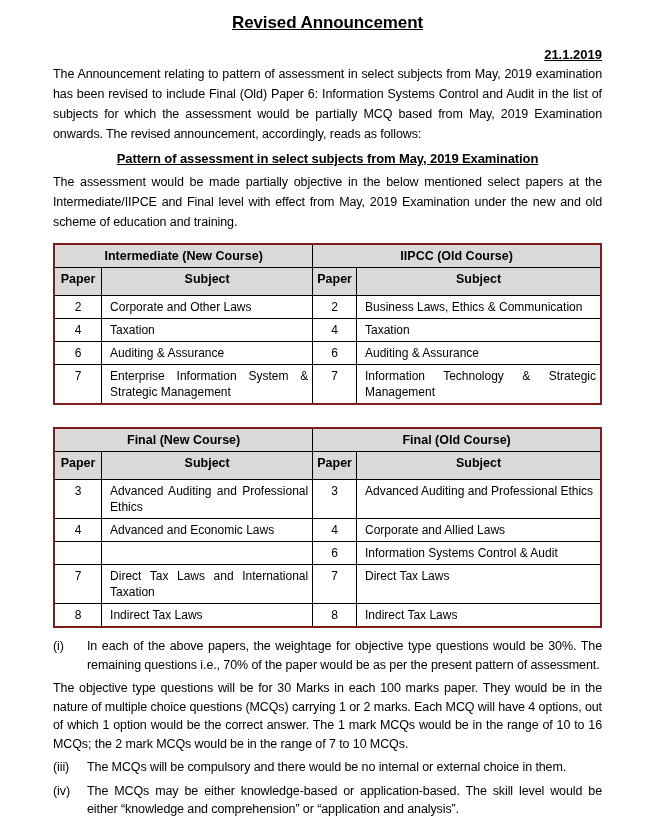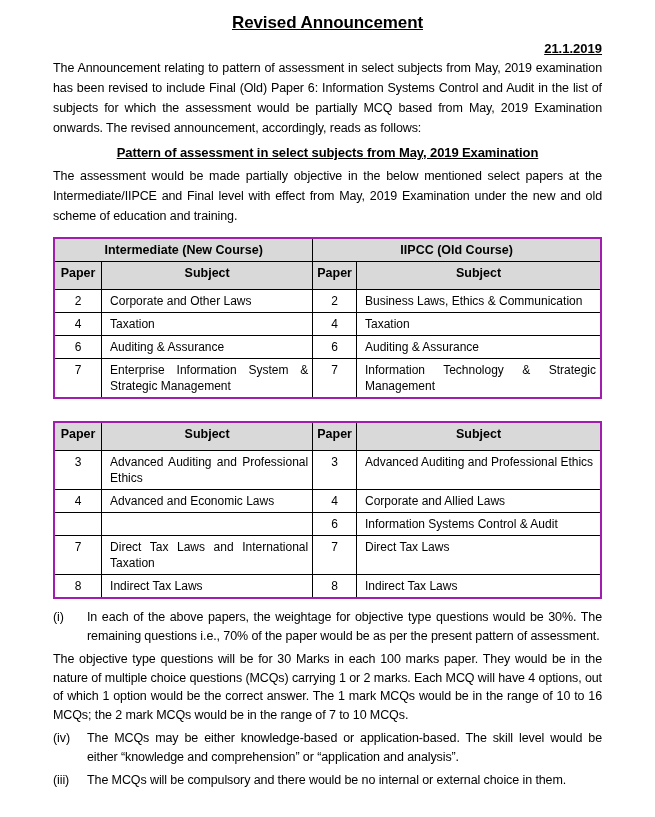--- a/index.html
+++ b/index.html
@@ -10,35 +10,35 @@
     color:#000; background:#ffffff;
   }
   .page { padding:13px 53px 8px 53px; width:655px; }
 
   .doc-title {
     text-align:center; font-weight:bold; font-size:17px;
     text-decoration:underline; letter-spacing:-0.1px;
   }
   .doc-date {
     text-align:right; font-weight:bold; font-size:13px;
-    text-decoration:underline; margin-top:8px;
+    text-decoration:underline; margin-top:14px;
   }
   .para {
     font-size:12.5px; line-height:20px; text-align:justify;
     letter-spacing:-0.1px; margin-top:2px;
   }
   .section-heading {
     text-align:center; font-weight:bold; font-size:13px;
     text-decoration:underline; margin-top:7px; letter-spacing:-0.1px;
   }
   .para.second { margin-top:6px; }
 
   table.subjects {
     width:100%; border-collapse:collapse; table-layout:fixed;
-    border:2px solid #a21caf; font-size:12px; line-height:16px;padding-left:32px;
+    border:2px solid #7f1d1d; font-size:12px; line-height:16px;padding-left:32px;
   }
   table.t1 { margin-top:11px; }
   table.t2 { margin-top:22px; }
   .subjects th, .subjects td { border:1px solid #000; }
   .subjects th {
     background:#d9d9d9; font-weight:bold; text-align:center; font-size:12.5px;
   }
   .subjects th.course { padding:3px 2px; }
   .subjects th.colhead { padding:3px 2px 8px 2px; }
   .subjects td { vertical-align:top; padding:3px 4px; }
@@ -116,20 +116,24 @@
 
   <table class="subjects t2">
     <colgroup>
       <col style="width:8.7%">
         <col style="width:38.6%">
         <col style="width:8%">
         <col style="width:44.7%">
     </colgroup>
     <thead>
       <tr>
+        <th class="course" colspan="2">Final (New Course)</th>
+        <th class="course" colspan="2">Final (Old Course)</th>
+      </tr>
+      <tr>
         <th class="colhead">Paper</th>
         <th class="colhead">Subject</th>
         <th class="colhead">Paper</th>
         <th class="colhead">Subject</th>
       </tr>
     </thead>
     <tbody>
       <tr>
         <td class="paper">3</td>
         <td class="subject">Advanced Auditing and Professional Ethics</td>
@@ -165,23 +169,23 @@
 
   <div class="notes">
     <div class="note">
       <span class="note-marker">(i)</span>
       <span class="note-text">In each of the above papers, the weightage for objective type questions would be 30%. The remaining questions i.e., 70% of the paper would be as per the present pattern of assessment.</span>
     </div>
     <div class="note">
       <span class="note-text">The objective type questions will be for 30 Marks in each 100 marks paper.  They would be in the nature of multiple choice questions (MCQs) carrying 1 or 2 marks.  Each MCQ will have 4 options, out of which 1 option would be the correct answer.  The 1 mark MCQs would be in the range of 10 to 16 MCQs; the 2 mark MCQs would be in the range of 7 to 10 MCQs.</span>
     </div>
     <div class="note">
+      <span class="note-marker">(iii)</span>
+      <span class="note-text">The MCQs will be compulsory and there would be no internal or external choice in them.</span>
+    </div>
+    <div class="note">
       <span class="note-marker">(iv)</span>
       <span class="note-text">The MCQs may be either knowledge-based or application-based.  The skill level would be either “knowledge and comprehension” or “application and analysis”.</span>
-    </div>
-    <div class="note">
-      <span class="note-marker">(iii)</span>
-      <span class="note-text">The MCQs will be compulsory and there would be no internal or external choice in them.</span>
     </div>
 
   </div>
 
 </div>
 
 </body></html>

